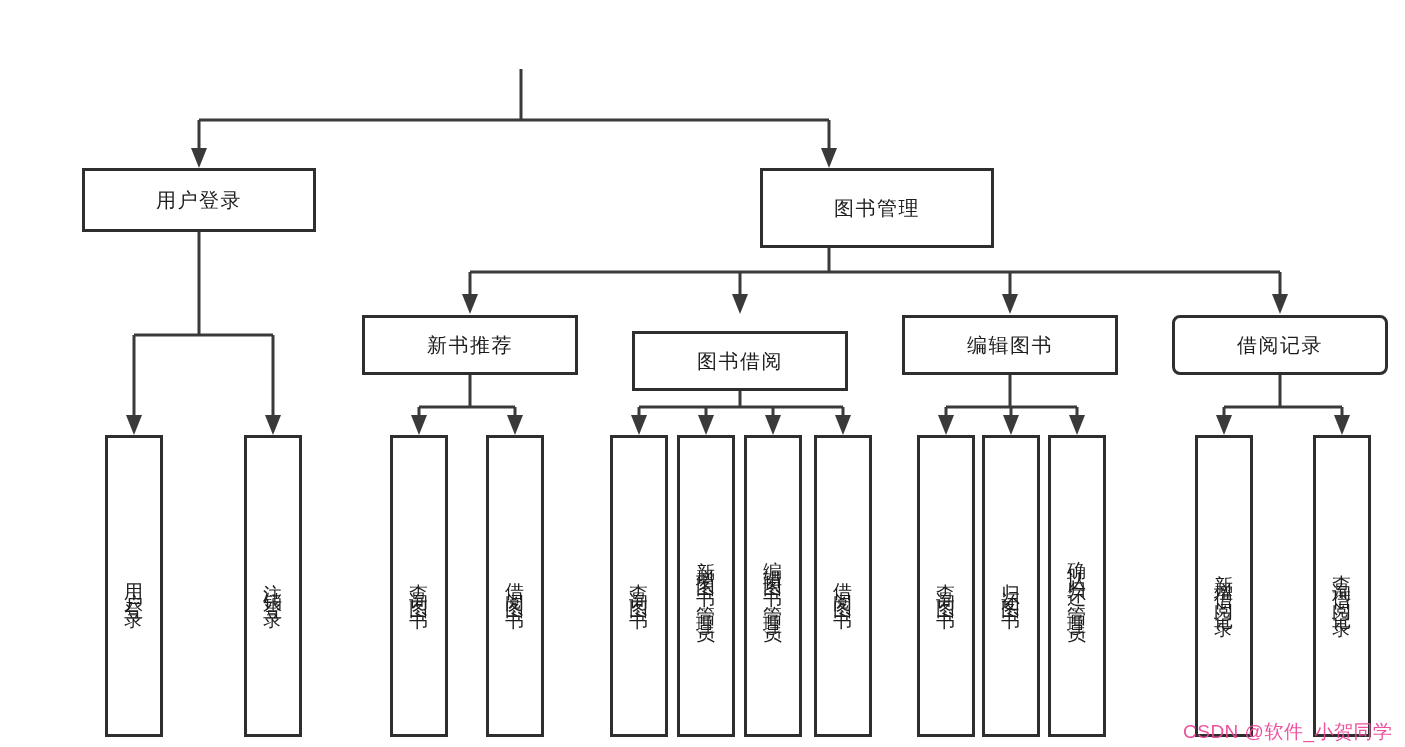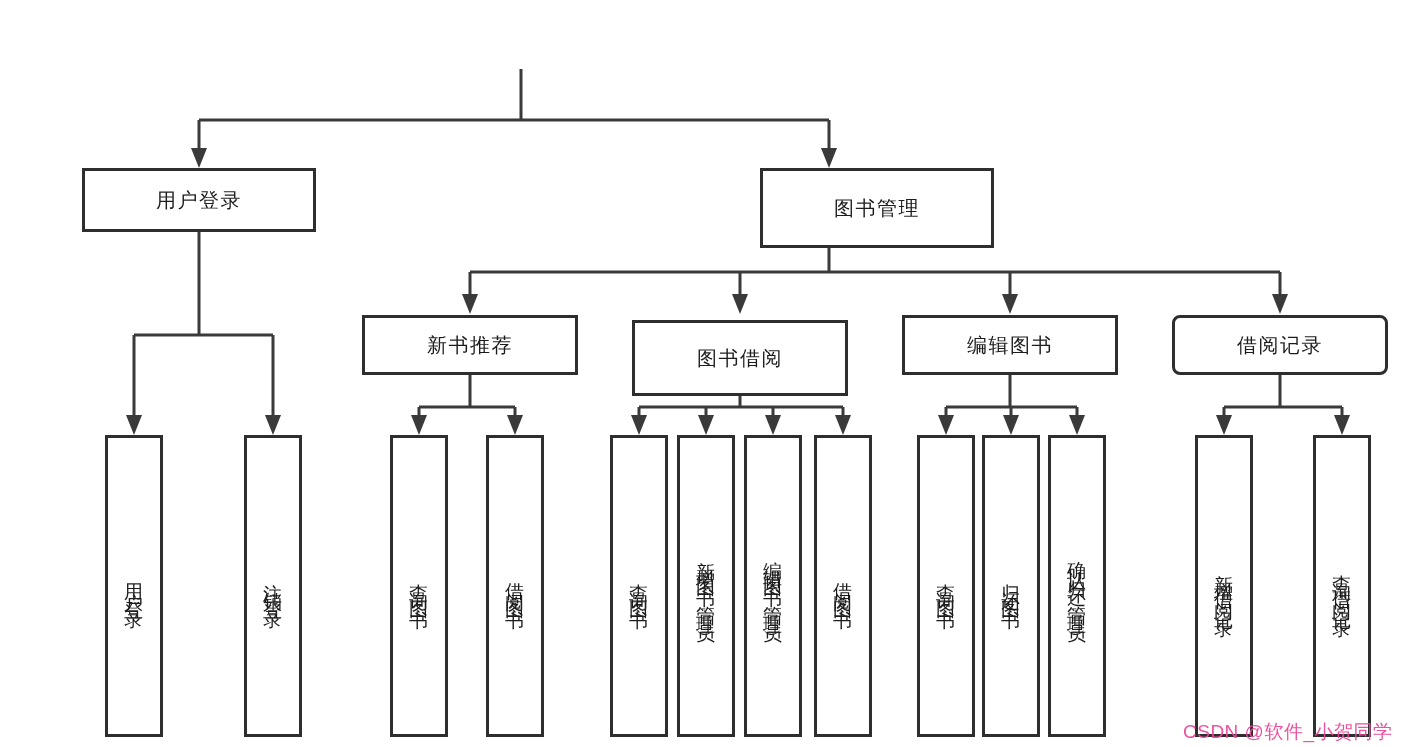--- a/index.html
+++ b/index.html
@@ -68,21 +68,21 @@
       <polygon points="1216,415 1232,415 1224,435"></polygon>
       <polygon points="1334,415 1350,415 1342,435"></polygon>
     </g>
   </svg>
 
 
   <div class="box h" style="left:82px;top:168px;width:234px;height:64px;">用户登录</div>
   <div class="box h" style="left:712px;top:168px;width:234px;height:80px;margin-left:48px;">图书管理</div>
 
   <div class="box h" style="left:362px;top:315px;width:216px;height:60px;">新书推荐</div>
-  <div class="box h" style="left:632px;top:320px;width:216px;height:76px;text-align:right;">图书借阅</div>
+  <div class="box h" style="left:632px;top:331px;width:216px;height:60px;text-align:right;">图书借阅</div>
   <div class="box h" style="left:902px;top:315px;width:216px;height:60px;">编辑图书</div>
   <div class="box h" style="left:1172px;top:315px;width:216px;height:60px;border-radius:8px;">借阅记录</div>
 
   <div class="box v" style="left:105px;top:435px;width:58px;height:302px;">
     <span class="vtext">用户登录</span>
   </div>
   <div class="box v" style="left:244px;top:435px;width:58px;height:302px;">
     <span class="vtext">注销登录</span>
   </div>
 

